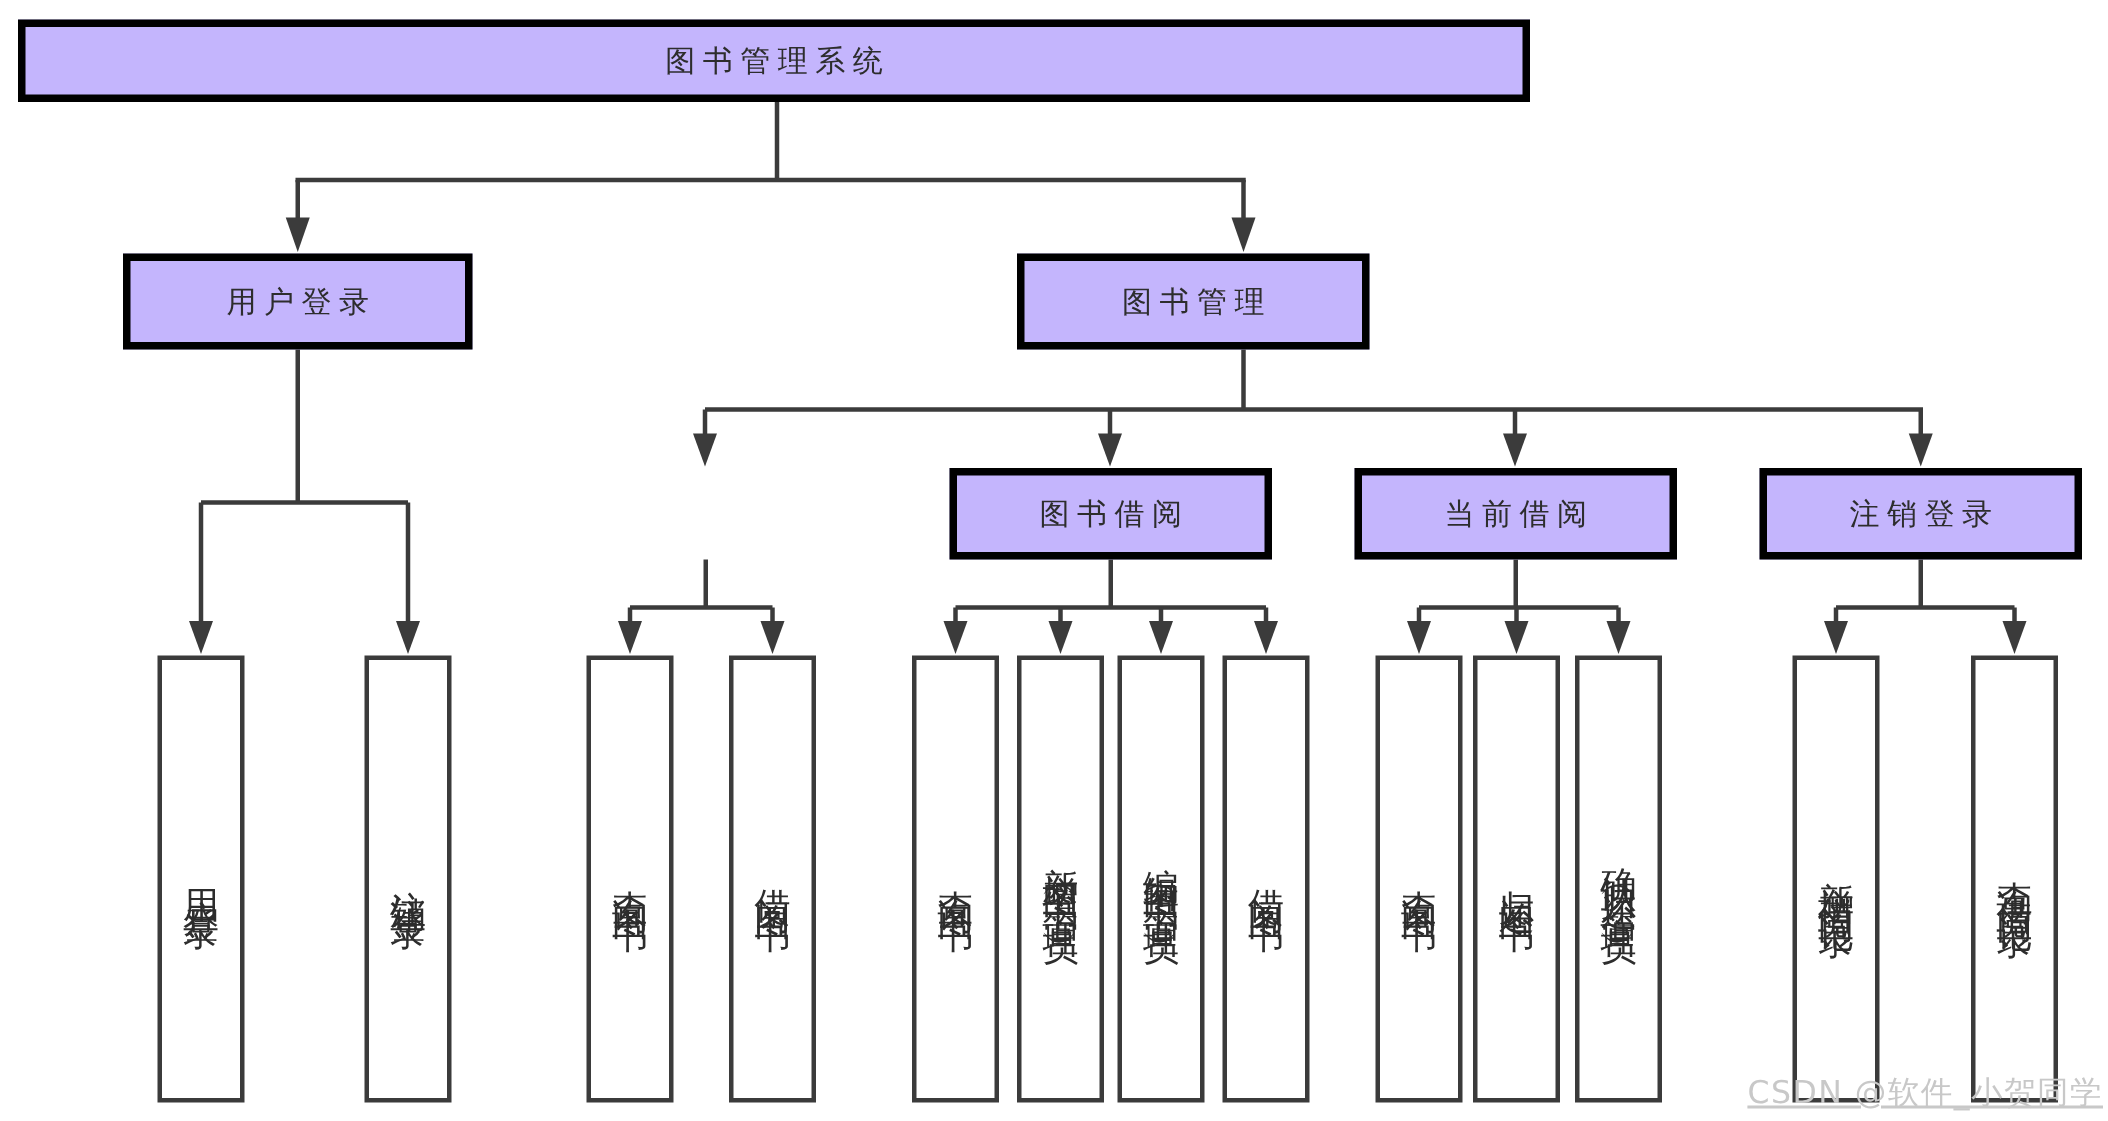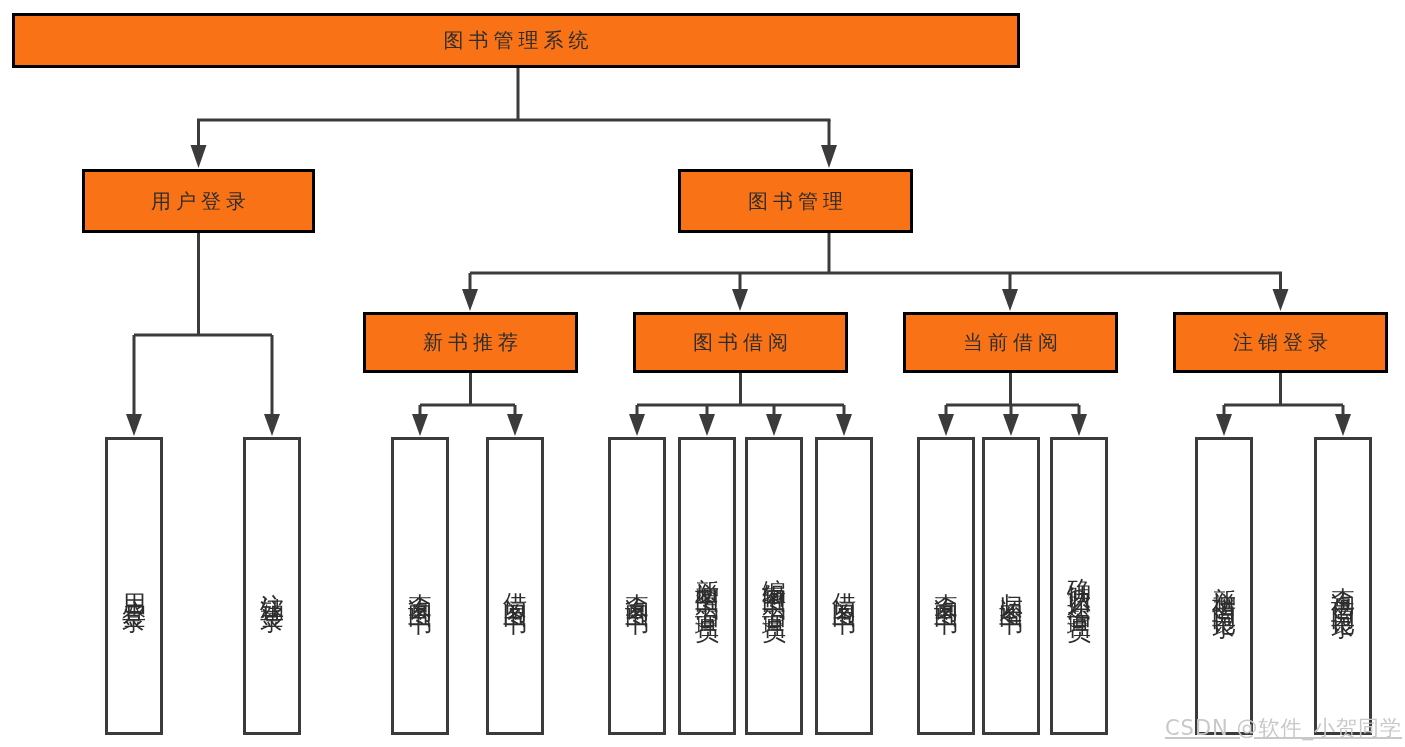--- a/index.html
+++ b/index.html
@@ -16,22 +16,22 @@
     overflow: hidden;
   }
   .connectors {
     position: absolute;
     left: 0; top: 0;
     width: 1405px;
     height: 747px;
   }
   .hnode {
     position: absolute;
-    border: 3px solid #000000;
-    background: #f97316;
+    border: 5px solid #000000;
+    background: #c4b5fd;
     display: flex;
     align-items: center;
     justify-content: center;
     font-size: 20px;
     letter-spacing: 5px;
     text-indent: 5px;
     color: #2d2d2d;
     white-space: nowrap;
     text-align: center;
   }
@@ -142,21 +142,20 @@
       <polygon points="1216,414 1232,414 1224,436"></polygon>
       <polygon points="1335,414 1351,414 1343,436"></polygon>
     </g>
   </svg>
 
   <div class="hnode" style="left:12px; top:13px; width:1008px; height:55px;">图书管理系统</div>
 
   <div class="hnode" style="left:82px; top:169px; width:233px; height:64px;">用户登录</div>
   <div class="hnode" style="left:678px; top:169px; width:235px; height:64px;">图书管理</div>
 
-  <div class="hnode" style="left:363px; top:312px; width:215px; height:61px;">新书推荐</div>
   <div class="hnode" style="left:903px; top:312px; width:215px; height:61px;">当前借阅</div>
   <div class="hnode" style="left:633px; top:312px; width:215px; height:61px;">图书借阅</div>
   <div class="hnode" style="left:1173px; top:312px; width:215px; height:61px;">注销登录</div>
 
   <div class="vnode" style="left:105px;">
     <span class="vtext">用户登录</span>
   </div>
   <div class="vnode" style="left:243px;">
     <span class="vtext">注销登录</span>
   </div>

